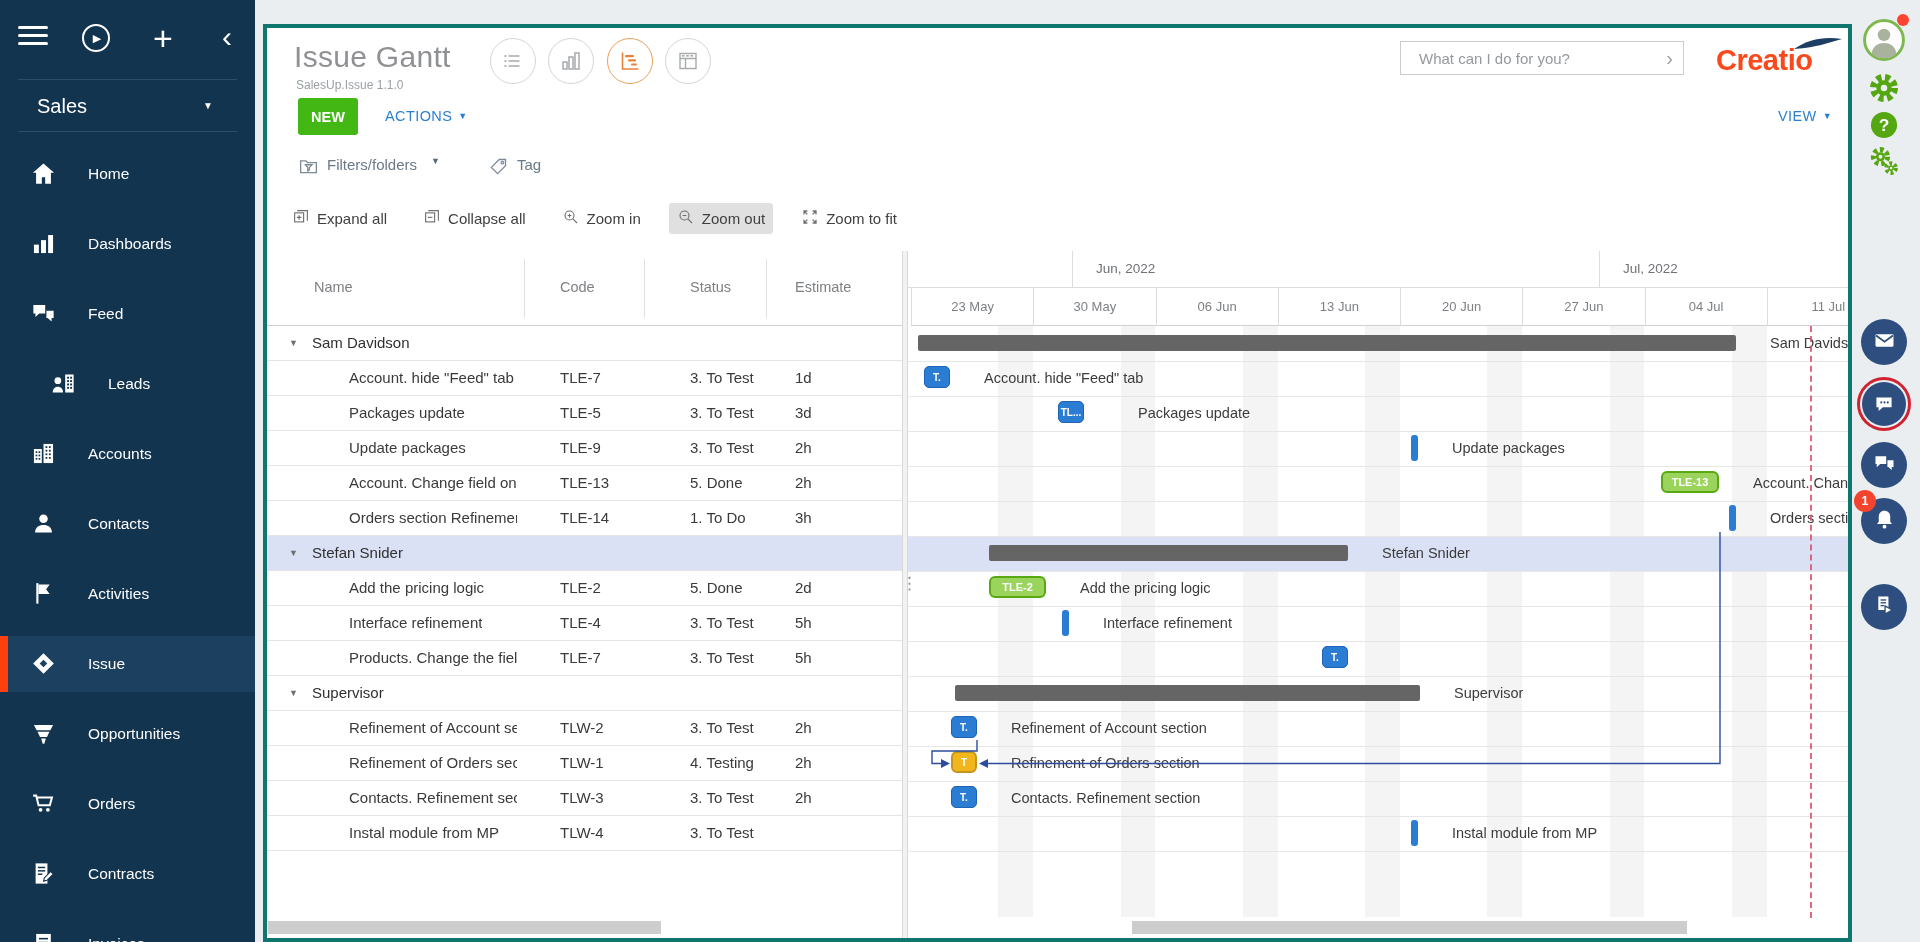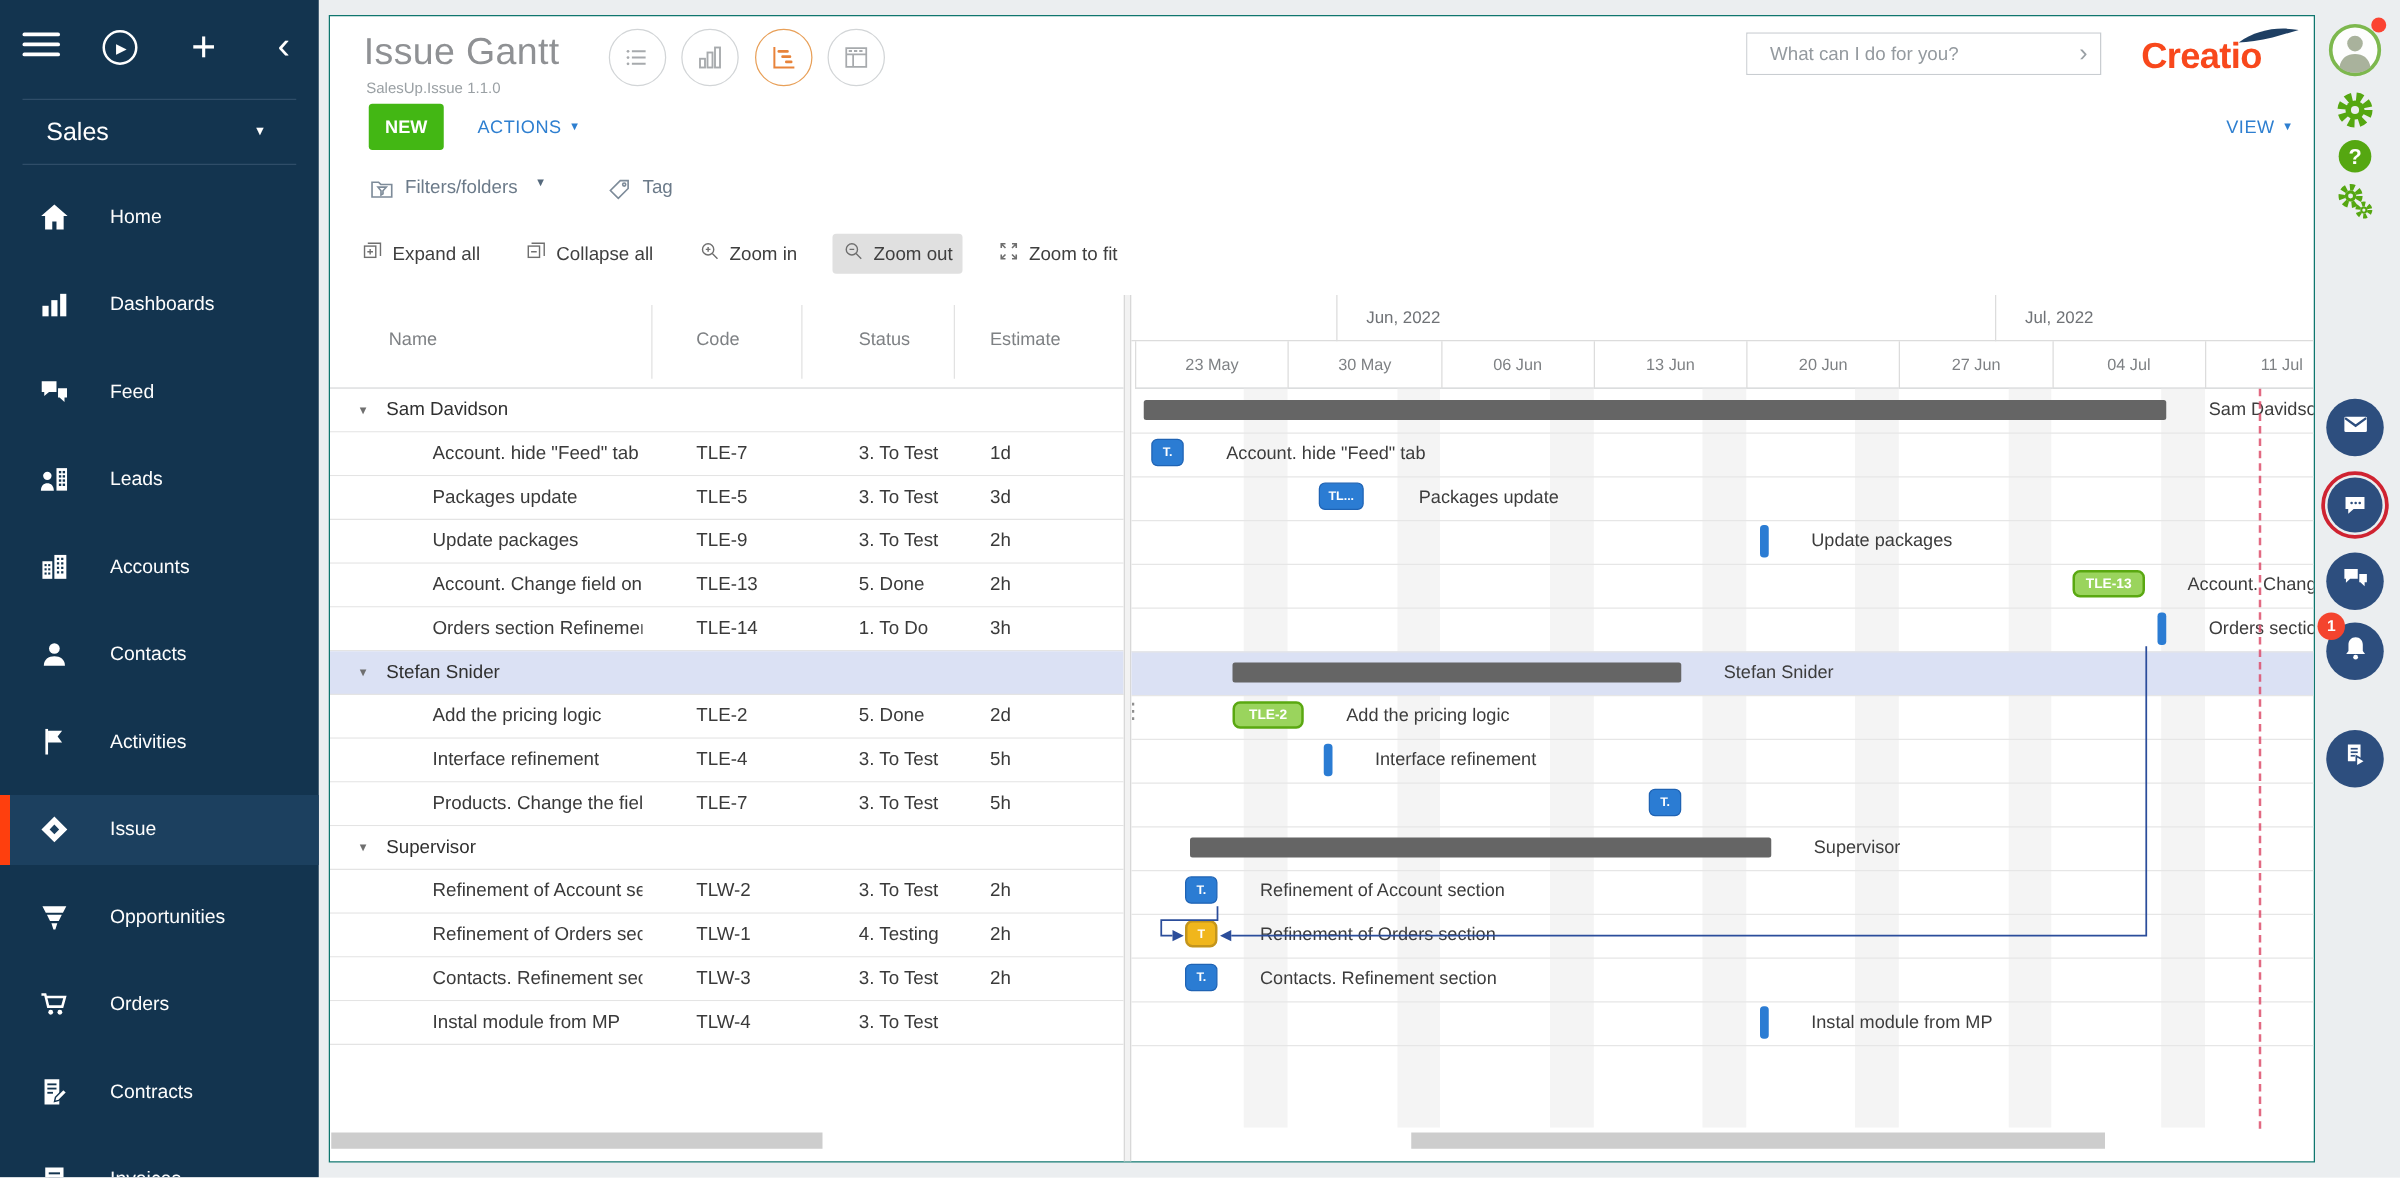--- a/index.html
+++ b/index.html
@@ -20,22 +20,22 @@
   .workspace{position:absolute;left:0;top:84px;width:255px;height:44px;color:#fff;cursor:pointer;}
   .workspace .ws-label{position:absolute;left:37px;top:0;line-height:44px;font-size:20px;}
   .workspace .caret{position:absolute;right:42px;top:0;line-height:44px;font-size:10px;}
   .nav-item{position:absolute;left:0;width:298px;height:56px;cursor:pointer;padding-left:36px;}
   .nav-item.sel{background:#1c405f;}
   .nav-item .selbar{position:absolute;left:0;top:0;width:8px;height:56px;background:#fe3f0e;}
   .nav-item .nicon{position:absolute;left:30px;top:14px;width:28px;height:28px;}
   .nav-item .nlabel{position:absolute;left:88px;top:0;line-height:56px;font-size:15.5px;color:#fdfdfd;}
 
   
-  .card{position:absolute;left:263px;top:12px;width:1589px;height:918px;background:#fff;
-        border:1px solid #0f766e;box-sizing:border-box;overflow:hidden;}
+  .card{position:absolute;left:263px;top:24px;width:1589px;height:918px;background:#fff;
+        border:4px solid #0f766e;box-sizing:border-box;overflow:hidden;}
   .pg-title{position:absolute;left:27px;top:12px;font-size:30px;color:#8f9194;letter-spacing:.3px;}
   .pg-sub{position:absolute;left:29px;top:50px;font-size:12px;color:#9aa0a4;}
   .vm-circle{position:absolute;top:10px;width:46px;height:46px;border:1px solid #d2d5d7;border-radius:50%;
              display:flex;align-items:center;justify-content:center;cursor:pointer;background:#fff;box-sizing:border-box;}
   .vm-circle.active{border-color:#e8a059;}
   .search-box{position:absolute;left:1133px;top:13px;width:284px;height:34px;border:1px solid #c9cdd1;
               box-sizing:border-box;background:#fff;}
   .search-box input{position:absolute;left:0;top:0;width:100%;height:100%;border:0;outline:none;
               padding:0 34px 0 18px;font-size:15px;color:#6e7479;font-family:"Liberation Sans",sans-serif;box-sizing:border-box;}
   .search-box input::placeholder{color:#949a9f;opacity:1;}
@@ -144,21 +144,21 @@
         </div>
         <div class="nav-item" style="top: 286px;">
           <div class="nicon"><svg width="27" height="27" viewBox="0 0 24 24">
               <g fill="#fff">
                 <path d="M3 4.5h10.5v7.5H8.2l-3.4 3v-3H3z"></path>
                 <path d="M14.6 9.5H21v6.5h-1.8v3.2l-3.5-3.2h-1.1z"></path>
               </g>
             </svg></div>
           <div class="nlabel">Feed</div>
         </div>
-        <div class="nav-item" style="top: 356px;">
+        <div class="nav-item" style="top: 356px; margin-left: 20px;">
           <div class="nicon"><svg width="27" height="27" viewBox="0 0 24 24">
               <g fill="#fff">
                 <rect x="13.5" y="4" width="7.5" height="16"></rect>
                 <circle cx="7" cy="9.5" r="3"></circle>
                 <path d="M2.4 20c0-3.4 2.1-5.2 4.6-5.2S11.6 16.6 11.6 20z"></path>
               </g>
               <g fill="#13344f">
                 <rect x="15.2" y="6" width="1.7" height="1.7"></rect>
                 <rect x="17.9" y="6" width="1.7" height="1.7"></rect>
                 <rect x="15.2" y="9" width="1.7" height="1.7"></rect>
@@ -546,21 +546,21 @@
           <div class="g-rowline" style="top: 425px;"></div>
           <div class="g-rowline" style="top: 460px;"></div>
           <div class="g-rowline" style="top: 495px;"></div>
           <div class="g-rowline" style="top: 530px;"></div>
           <div class="g-rowline" style="top: 565px;"></div>
           <div class="g-rowline" style="top: 600px;"></div>
           <div class="bar-summary" style="left: 10px; top: 84px; width: 818px; background: rgb(101, 101, 101);"></div>
           <div class="g-label" style="left: 862px; top: 75px;">Sam Davidson</div>
           <div class="chip chip-blue" style="left: 16px; top: 115px; width: 26px;">T.</div>
           <div class="g-label" style="left: 76px; top: 110px;">Account. hide "Feed" tab</div>
-          <div class="chip chip-blue" style="left: 150px; top: 150px; width: 36px; text-align: center;">TL...</div>
+          <div class="chip chip-blue" style="left: 150px; top: 150px; width: 26px; text-align: center;">TL...</div>
           <div class="g-label" style="left: 230px; top: 145px;">Packages update</div>
           <div class="bar-thin" style="left: 503px; top: 184px; background: rgb(43, 124, 211);"></div>
           <div class="g-label" style="left: 544px; top: 180px;">Update packages</div>
           <div class="chip chip-green" style="left: 753px; top: 220px; width: 58px;">TLE-13</div>
           <div class="g-label" style="left: 845px; top: 215px;">Account. Change field on ...</div>
           <div class="bar-thin" style="left: 821px; top: 254px; background: rgb(43, 124, 211);"></div>
           <div class="g-label" style="left: 862px; top: 250px;">Orders section Refinement</div>
           <div class="bar-summary" style="left: 81px; top: 294px; width: 359px; background: rgb(101, 101, 101);"></div>
           <div class="g-label" style="left: 474px; top: 285px;">Stefan Snider</div>
           <div class="chip chip-green" style="left: 81px; top: 325px; width: 57px;">TLE-2</div>

